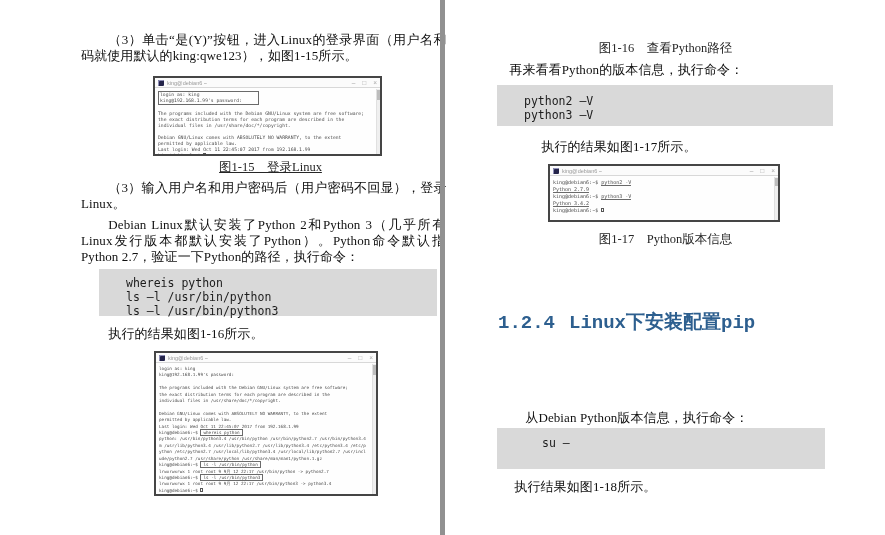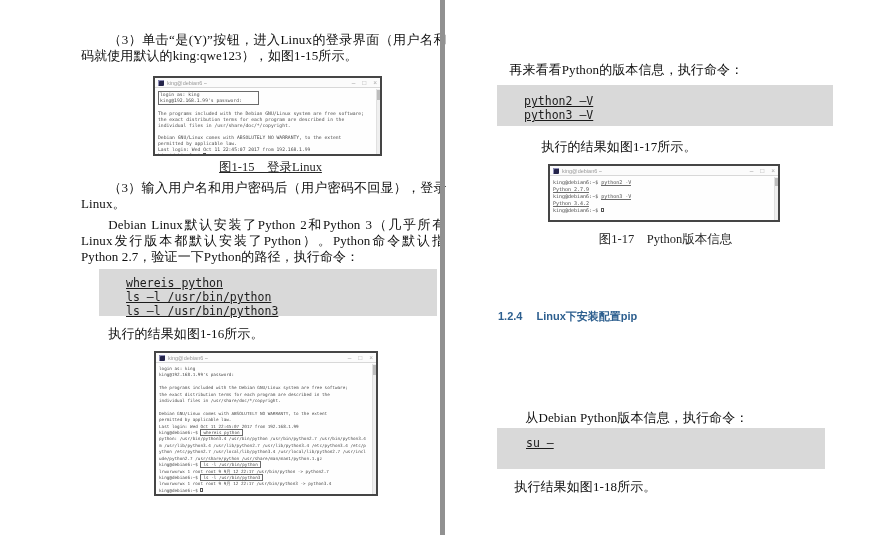--- a/index.html
+++ b/index.html
@@ -17,26 +17,26 @@
   .para {
     position:absolute; font-size:13px; line-height:16px; text-align:justify;
     text-indent:2.1em; color:#101010; letter-spacing:0.1px;
   }
   .caption {
     position:absolute; font-size:12.5px; color:#262626; text-align:center;
   }
   .codeblock {
     position:absolute; background:#d9d9d9;
     font-family:"DejaVu Sans Mono","Liberation Mono",monospace;
-    font-size:11.5px; color:#1c1c1c;text-decoration:underline;
+    font-size:11.5px; color:#1c1c1c;
   }
   .codeblock .tline { white-space:pre; line-height:14px; }
   .heading {
-    position:absolute; font-weight:bold; font-size:11px; color:#2d5f8f;
-    font-family:Liberation Sans, sans-serif;
+    position:absolute; font-weight:bold; font-size:19px; color:#2d5f8f;
+    font-family:Liberation Mono, monospace;
   }
   .heading .hnum { margin-right:14px; }
 
   
   .term {
     position:absolute; background:#fefefe; border:2px solid #454545;
   }
   .term-titlebar {
     height:10px; background:#fbfbfb; border-bottom:1px solid #d8d8d8;
     display:flex; align-items:center; padding:0 3px;
@@ -154,20 +154,21 @@
       <div class="term-scrollbar">
         <div class="thumb"></div>
       </div>
     </div>
   </div>
 
   <div id="divider"></div>
 
   <div id="right-page" class="page">
 
+    <div class="caption" style="left:52px; top:40px; width:335px;">图1-16　查看Python路径</div>
 
     <div class="para" style="left:36px; top:62px; width:335px;">再来看看Python的版本信息，执行命令：</div>
 
     <div class="codeblock" style="left:51px; top:85px; width:336px; height:41px; padding:9px 0 0 27px;">
         <div class="tline">python2 –V</div>
         <div class="tline">python3 –V</div>
       </div>
 
     <div class="para" style="left:68px; top:139px; width:335px;">执行的结果如图1-17所示。</div>
 
@@ -196,19 +197,19 @@
     <div class="caption" style="left:52px; top:231px; width:335px;">图1-17　Python版本信息</div>
 
 
     <div class="heading" style="left:52px; top:309px; width:335px;">
       <span class="hnum">1.2.4</span><span>Linux下安装配置pip</span>
     </div>
 
 
     <div class="para" style="left:52px; top:410px; width:335px;">从Debian Python版本信息，执行命令：</div>
 
-    <div class="codeblock" style="left:51px; top:428px; width:328px; height:41px; padding:8px 0 0 29px;">
+    <div class="codeblock" style="left:51px; top:428px; width:328px; height:41px; padding:8px 0 0 45px;">
         <div class="tline">su –</div>
       </div>
 
     <div class="para" style="left:41px; top:479px; width:335px;">执行结果如图1-18所示。</div>
   </div>
 </div>
 
 </body></html>

